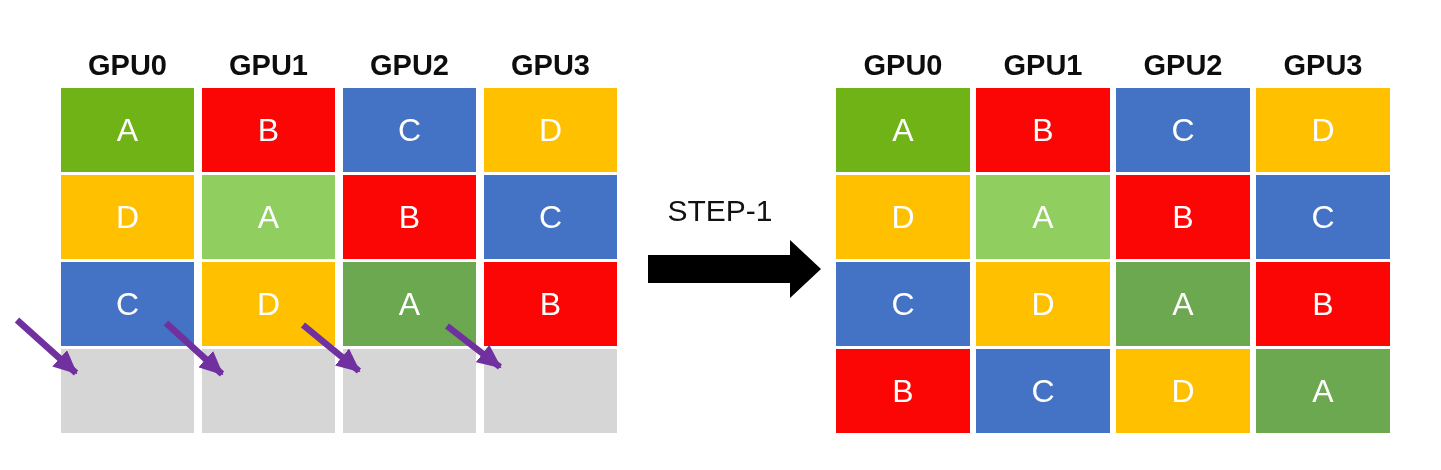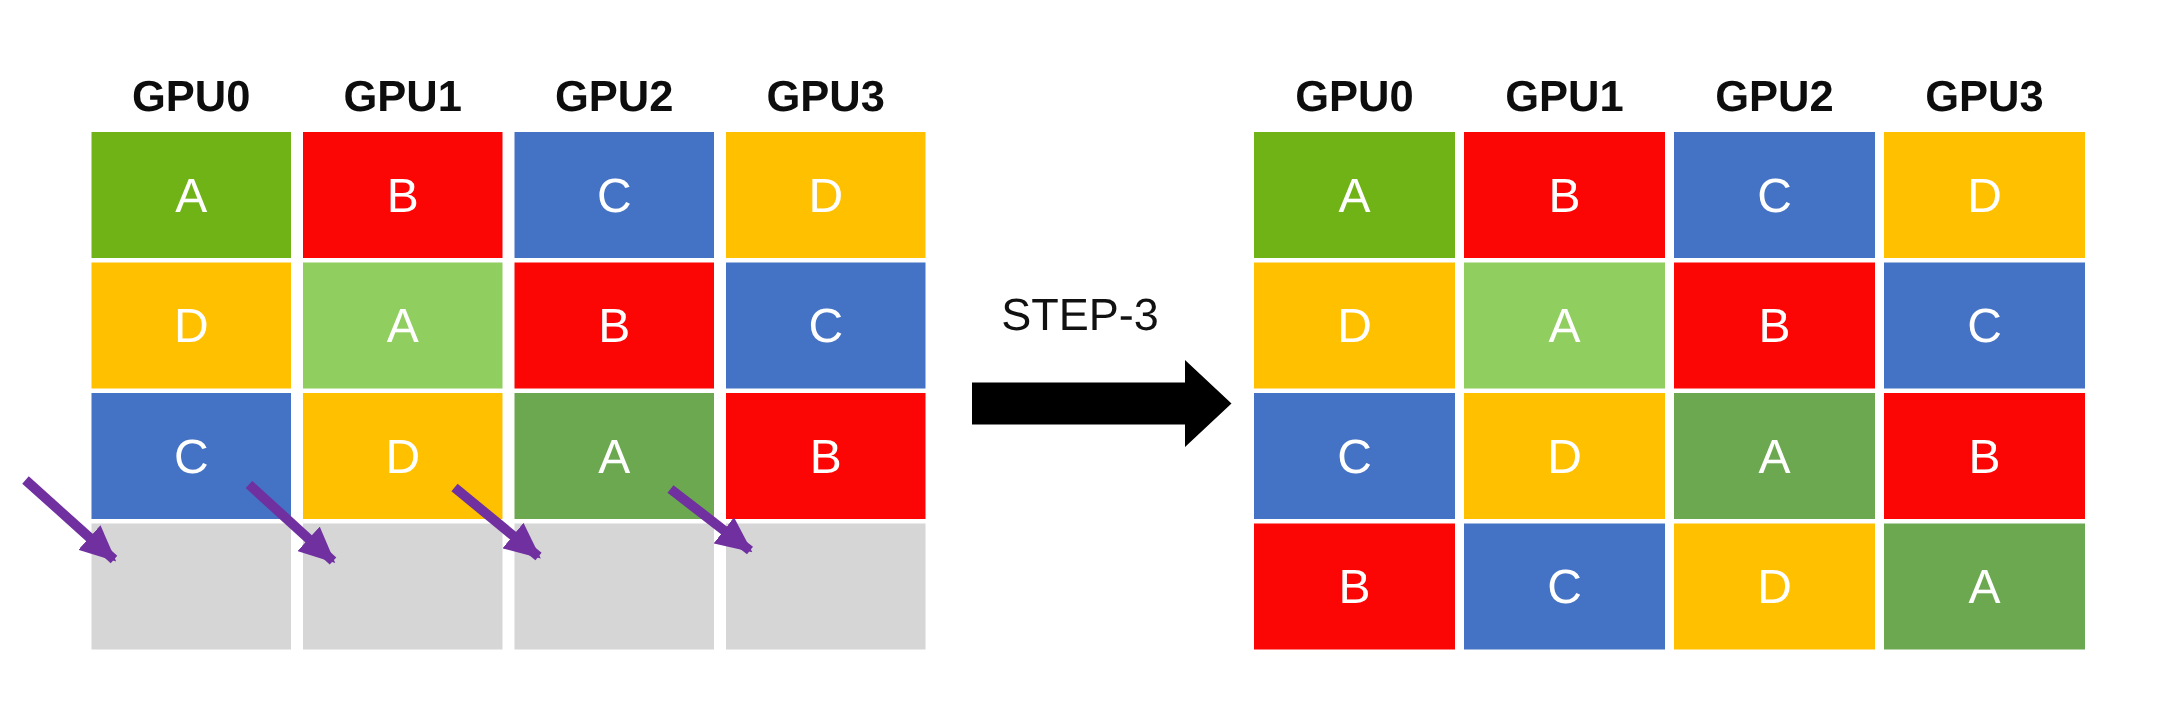--- a/index.html
+++ b/index.html
@@ -110,21 +110,21 @@
       <marker id="phead" markerUnits="userSpaceOnUse" markerWidth="24" markerHeight="22" viewBox="0 0 12 11" refX="11" refY="5.5" orient="auto">
         <path d="M0,0 L12,5.5 L0,11 Z" style="fill: rgb(112, 48, 160);"></path>
       </marker>
     </defs>
     <line class="arrow-line" x1="17" y1="320" x2="76" y2="373" marker-end="url(#phead)" style="stroke: rgb(112, 48, 160);"></line>
     <line class="arrow-line" x1="166" y1="323" x2="222" y2="374" marker-end="url(#phead)" style="stroke: rgb(112, 48, 160);"></line>
     <line class="arrow-line" x1="303" y1="325" x2="359" y2="371" marker-end="url(#phead)" style="stroke: rgb(112, 48, 160);"></line>
     <line class="arrow-line" x1="447" y1="326" x2="500" y2="367" marker-end="url(#phead)" style="stroke: rgb(112, 48, 160);"></line>
   </svg>
 
-  <div class="step-label">STEP-3</div>
+  <div class="step-label">STEP-1</div>
   <svg class="overlay" width="1441" height="470" viewBox="0 0 1441 470">
     <polygon points="648,255 790,255 790,240 821,269 790,298 790,283 648,283" style="fill: rgb(0, 0, 0);"></polygon>
   </svg>
 
   <div class="headers right">
     <div class="gpu-header">GPU0</div>
     <div class="gpu-header">GPU1</div>
     <div class="gpu-header">GPU2</div>
     <div class="gpu-header">GPU3</div>
   </div>

